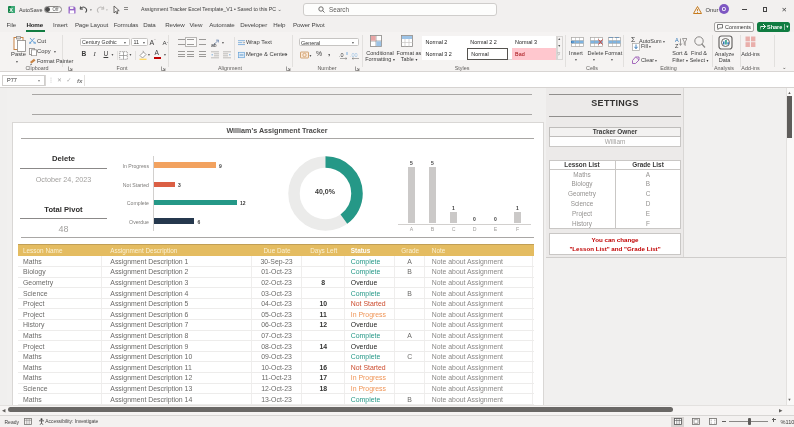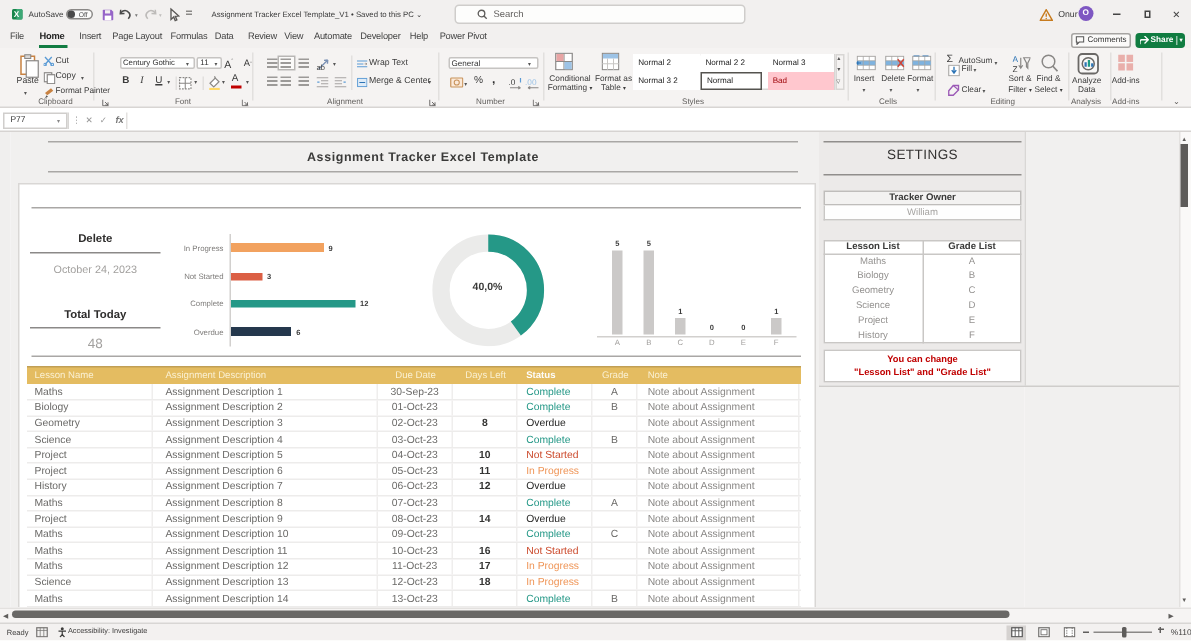--- a/index.html
+++ b/index.html
@@ -343,30 +343,30 @@
   <div class="abs" style="left:7px;top:33.5px;width:4.5px;height:283.5px;background:#F1F0EF;"></div>
   <div class="abs" style="left:543.5px;top:33.5px;width:3px;height:283.5px;background:#F1F0EF;"></div>
 
   <div class="abs" style="left:546px;top:0;width:137px;height:169px;background:#ECEAE9;"></div>
   <div class="abs" style="left:683px;top:0;width:103px;height:317px;background:#F1F0EF;"></div>
   <div class="abs" style="left:546px;top:169px;width:137px;height:148px;background:#F1F0EF;"></div>
   <div class="abs" style="left:683px;top:0;width:1px;height:169px;background:#D9D7D5;"></div>
   <div class="abs" style="left:546px;top:169px;width:240px;height:1px;background:#CFCDCB;"></div>
 
   <div class="abs" style="left:32px;top:5.5px;width:500px;height:1px;background:#A9A7A5;"></div>
-  <div class="abs" style="left:32px;top:10.5px;width:500px;text-align:center;font-size:8.3px;font-weight:bold;color:#3A3A39;letter-spacing:0.4px;">Assignment Tracker Excel Template</div>
   <div class="abs" style="left:32px;top:25.5px;width:500px;height:1px;background:#A9A7A5;"></div>
 
   <div class="abs" style="left:11.5px;top:33.5px;width:532px;height:283.5px;background:#fff;border:1px solid #D9D7D5;border-bottom:none;"></div>
+  <div class="abs" style="left:21px;top:37.5px;width:512px;text-align:center;font-size:7.2px;font-weight:bold;color:#4C4B4A;">William's Assignment Tracker</div>
   <div class="abs" style="left:21px;top:49.5px;width:512.5px;height:1px;background:#A9A7A5;"></div>
 
   <div class="abs" style="left:20px;top:66px;width:87px;text-align:center;font-size:7.6px;font-weight:bold;color:#2E2D2C;">Delete</div>
   <div class="abs" style="left:20px;top:80.3px;width:87px;height:1px;background:#8B8988;"></div>
   <div class="abs" style="left:20px;top:86.5px;width:87px;text-align:center;font-size:7.2px;color:#A2A09E;">October 24, 2023</div>
-  <div class="abs" style="left:20px;top:116.5px;width:87px;text-align:center;font-size:7.6px;font-weight:bold;color:#2E2D2C;">Total Today</div>
+  <div class="abs" style="left:20px;top:116.5px;width:87px;text-align:center;font-size:7.6px;font-weight:bold;color:#2E2D2C;">Total Pivot</div>
   <div class="abs" style="left:20px;top:130.3px;width:87px;height:1px;background:#8B8988;"></div>
   <div class="abs" style="left:20px;top:135.8px;width:87px;text-align:center;font-size:9px;color:#A2A09E;">48</div>
 
   <div class="abs" style="left:152.5px;top:68px;width:1px;height:75px;background:#D2D0CE;"></div>
   <div class="abs" style="left:99px;top:74.5px;width:50px;text-align:right;font-size:5.2px;color:#7E7C7A;">In Progress</div>
   <div class="abs" style="left:99px;top:93.7px;width:50px;text-align:right;font-size:5.2px;color:#7E7C7A;">Not Started</div>
   <div class="abs" style="left:99px;top:112.3px;width:50px;text-align:right;font-size:5.2px;color:#7E7C7A;">Complete</div>
   <div class="abs" style="left:99px;top:130.7px;width:50px;text-align:right;font-size:5.2px;color:#7E7C7A;">Overdue</div>
   <div class="abs" style="left:153.5px;top:74.4px;width:62.5px;height:5.4px;background:#F2A25F;"></div>
   <div class="abs" style="left:219px;top:74.7px;font-size:5px;font-weight:bold;color:#3b3b3b;">9</div>
@@ -535,21 +535,21 @@
         <div style="width:149.7px;text-align:left;padding-left:8px;border-right:1px solid #EFEEED;height:100%;display:flex;align-items:center;overflow:hidden;white-space:nowrap;">Assignment Description 14</div>
         <div style="width:50px;text-align:center;padding-left:0px;border-right:1px solid #EFEEED;height:100%;display:flex;align-items:center;justify-content:center;overflow:hidden;white-space:nowrap;">13-Oct-23</div>
         <div style="width:43.5px;text-align:center;padding-left:0px;border-right:1px solid #EFEEED;height:100%;display:flex;align-items:center;justify-content:center;overflow:hidden;white-space:nowrap;"></div>
         <div style="width:49.7px;text-align:left;padding-left:5.3px;border-right:1px solid #EFEEED;height:100%;display:flex;align-items:center;overflow:hidden;white-space:nowrap;color:#259887;">Complete</div>
         <div style="width:30px;text-align:center;padding-left:0px;border-right:1px solid #EFEEED;height:100%;display:flex;align-items:center;justify-content:center;overflow:hidden;white-space:nowrap;">B</div>
         <div style="width:108.3px;text-align:left;padding-left:6.6px;border-right:1px solid #EFEEED;height:100%;display:flex;align-items:center;overflow:hidden;white-space:nowrap;color:#8A8886;">Note about Assignment</div>
       </div>
     </div>
 
   <div class="abs" style="left:549px;top:5.5px;width:132px;height:1px;background:#908E8C;"></div>
-  <div class="abs" style="left:549px;top:10px;width:132px;text-align:center;font-size:9px;font-weight:normal;color:#333231;letter-spacing:0.3px;">SETTINGS</div>
+  <div class="abs" style="left:549px;top:10px;width:132px;text-align:center;font-size:9px;font-weight:bold;color:#333231;letter-spacing:0.3px;">SETTINGS</div>
   <div class="abs" style="left:549px;top:27.5px;width:132px;height:1px;background:#908E8C;"></div>
   <div class="abs ctr" style="left:549px;top:38.5px;width:132px;height:10.5px;background:#F3F2F1;border:0.8px solid #BFBDBB;font-size:6.4px;font-weight:bold;color:#3A3A39;">Tracker Owner</div>
   <div class="abs ctr" style="left:549px;top:49px;width:132px;height:10px;background:#FEFEFE;border:0.8px solid #C9C7C5;border-top:none;font-size:6.4px;color:#A5A3A1;">William</div>
   <div class="abs" style="left:549px;top:71.5px;width:132px;height:69.5px;background:#fff;border:0.8px solid #C9C7C5;"></div>
   <div class="abs" style="left:615px;top:71.5px;width:0.8px;height:69.5px;background:#C9C7C5;"></div>
   <div class="abs" style="left:549px;top:73px;width:66px;text-align:center;font-size:6.4px;font-weight:bold;color:#3A3A39;">Lesson List</div>
   <div class="abs" style="left:615px;top:73px;width:66px;text-align:center;font-size:6.4px;font-weight:bold;color:#3A3A39;">Grade List</div>
   <div class="abs" style="left:549px;top:81px;width:132px;height:0.8px;background:#C9C7C5;"></div>
   <div id="lessonlist" class="abs" style="left:549px;top:81.5px;width:66px;text-align:center;font-size:6.4px;color:#949290;line-height:9.9px;">Maths<br>Biology<br>Geometry<br>Science<br>Project<br>History</div>
   <div id="gradelist" class="abs" style="left:615px;top:81.5px;width:66px;text-align:center;font-size:6.4px;color:#949290;line-height:9.9px;">A<br>B<br>C<br>D<br>E<br>F</div>

